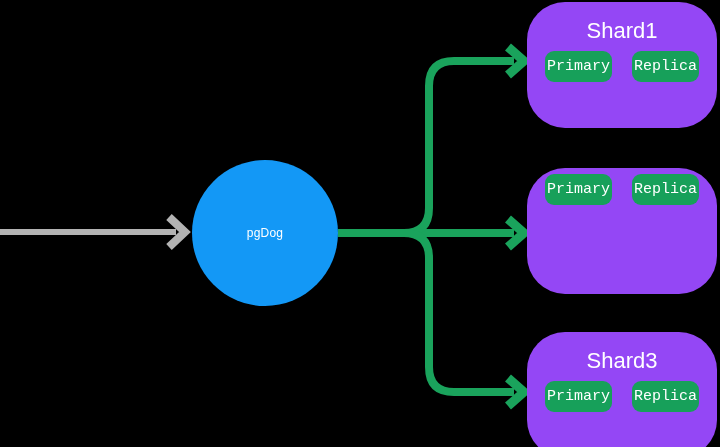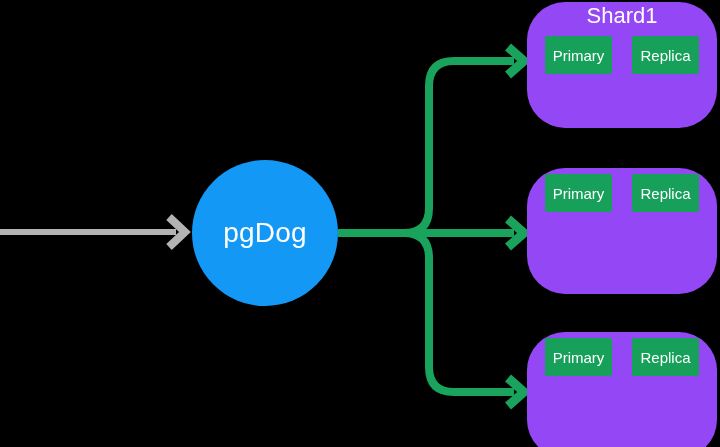--- a/index.html
+++ b/index.html
@@ -27,57 +27,59 @@
     position: absolute;
     left: 192px;
     top: 160px;
     width: 146px;
     height: 146px;
     border-radius: 50%;
     background: #1398f6;
     display: flex;
     align-items: center;
     justify-content: center;
-    font-size: 28px;
+    font-size: 12px;
     letter-spacing: 0.2px;
   }
   .shard {
     position: absolute;
     left: 527px;
     width: 190px;
     height: 126px;
     background: #9447f5;
     border-radius: 38px;
     display: flex;
     flex-direction: column;
     align-items: center;
   }
   .shard.s1 { top: 2px; }
   .shard.s2 { top: 168px; }
   .shard.s3 { top: 332px; }
   .shard-title {
+    margin-top: 15px;
     font-size: 22px;
     line-height: 28px;
     text-align: center;
   }
   .node-row {
     margin-top: 6px;
     display: flex;
     gap: 20px;
     justify-content: center;
   }
   .node {
     width: 67px;
-    height: 38px;
+    height: 31px;
     background: #17a05a;
-    border-radius: 2px;
+    border-radius: 9px;
     display: flex;
     align-items: center;
     justify-content: center;
     font-size: 15px;
+    font-family: Liberation Mono, monospace;
   }
 </style>
 </head>
 <body>
 
 <div id="canvas">
 
   <svg id="arrow-layer" viewBox="0 0 720 447" xmlns="http://www.w3.org/2000/svg">
 
     <g>
@@ -114,19 +116,20 @@
   </div>
 
   <div class="shard s2">
     <div class="node-row">
       <div class="node">Primary</div>
       <div class="node">Replica</div>
     </div>
   </div>
 
   <div class="shard s3">
+    <div class="shard-title">Shard3</div>
     <div class="node-row">
       <div class="node">Primary</div>
       <div class="node">Replica</div>
     </div>
   </div>
 
 </div>
 
 </body></html>

